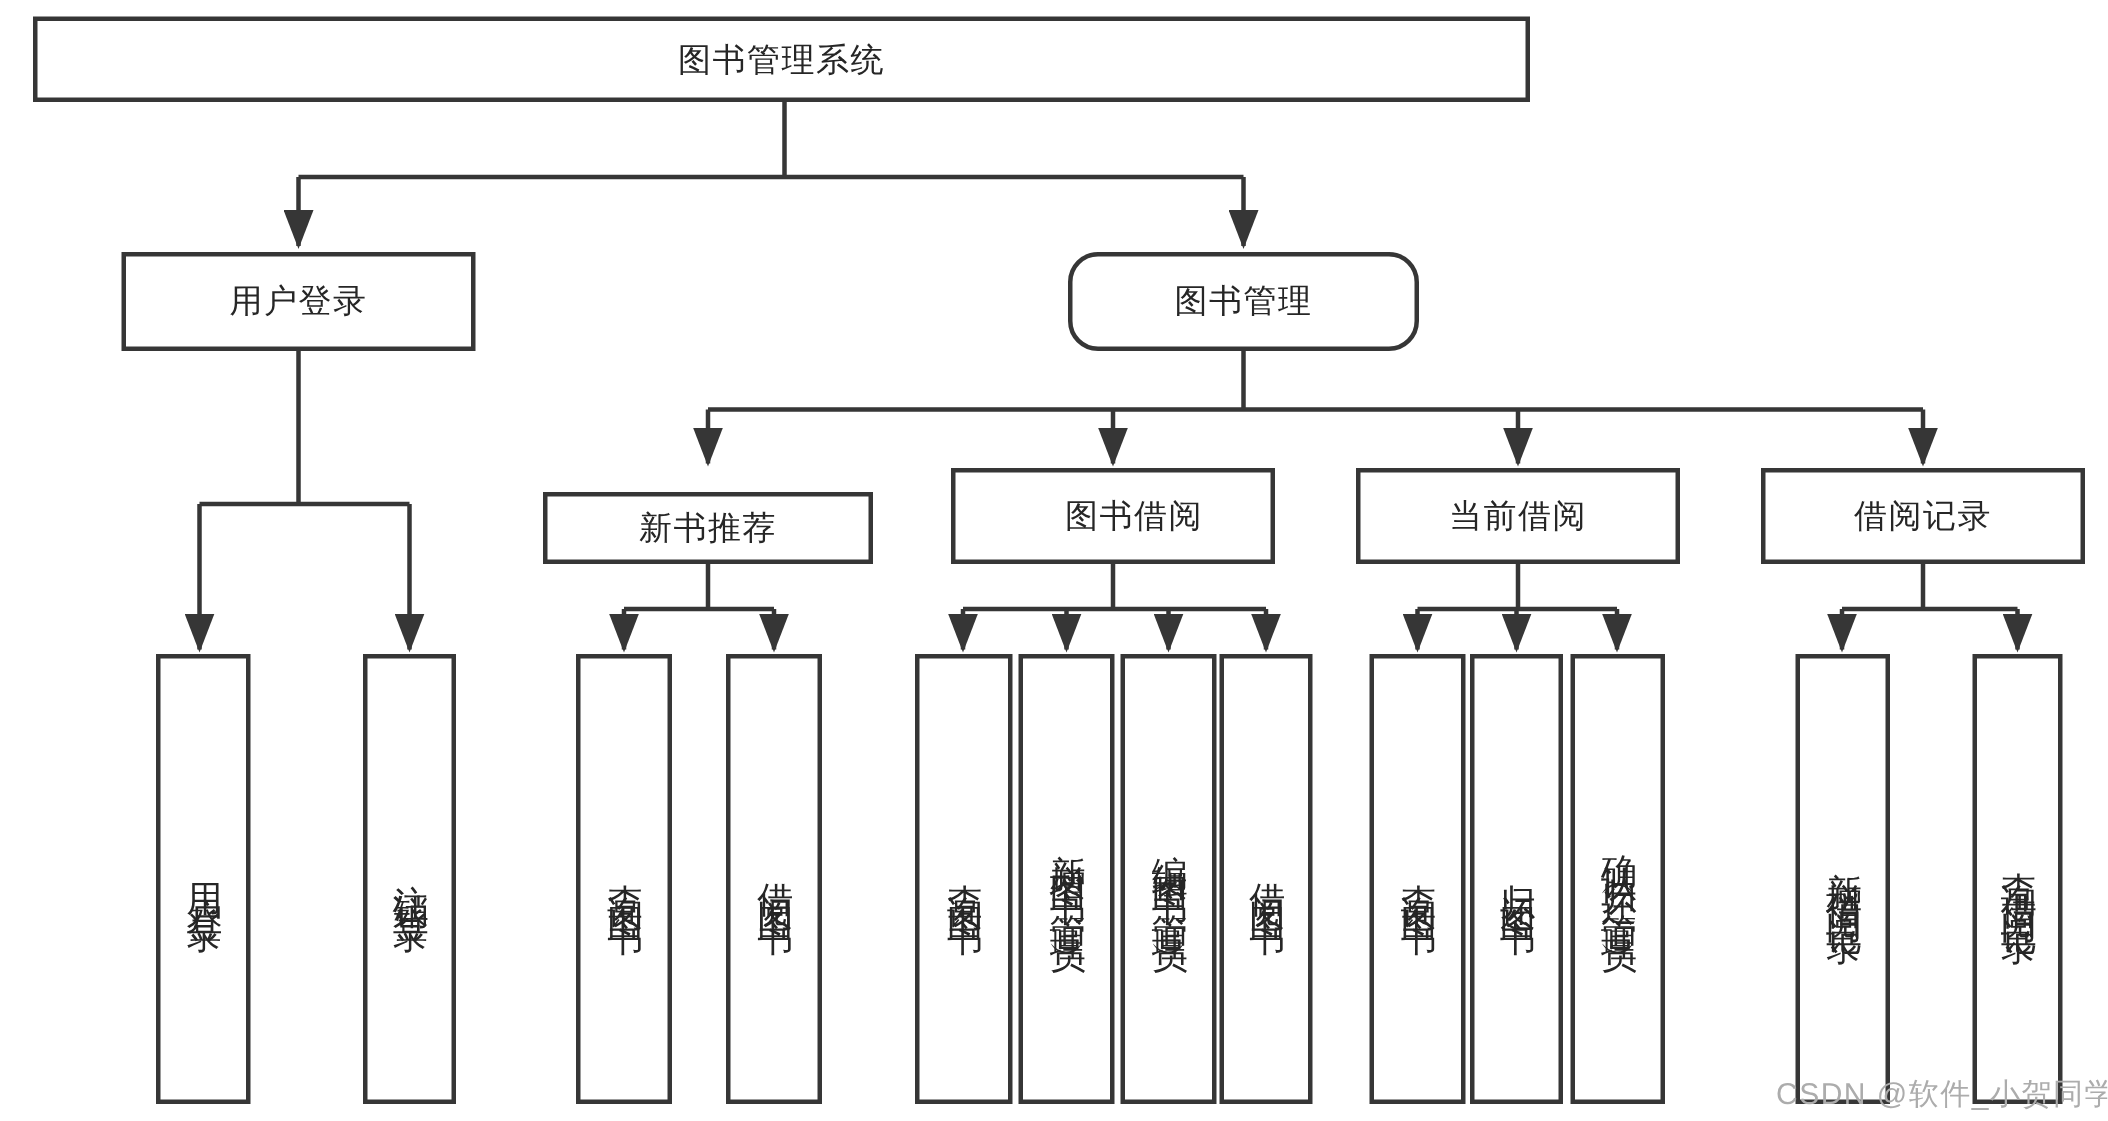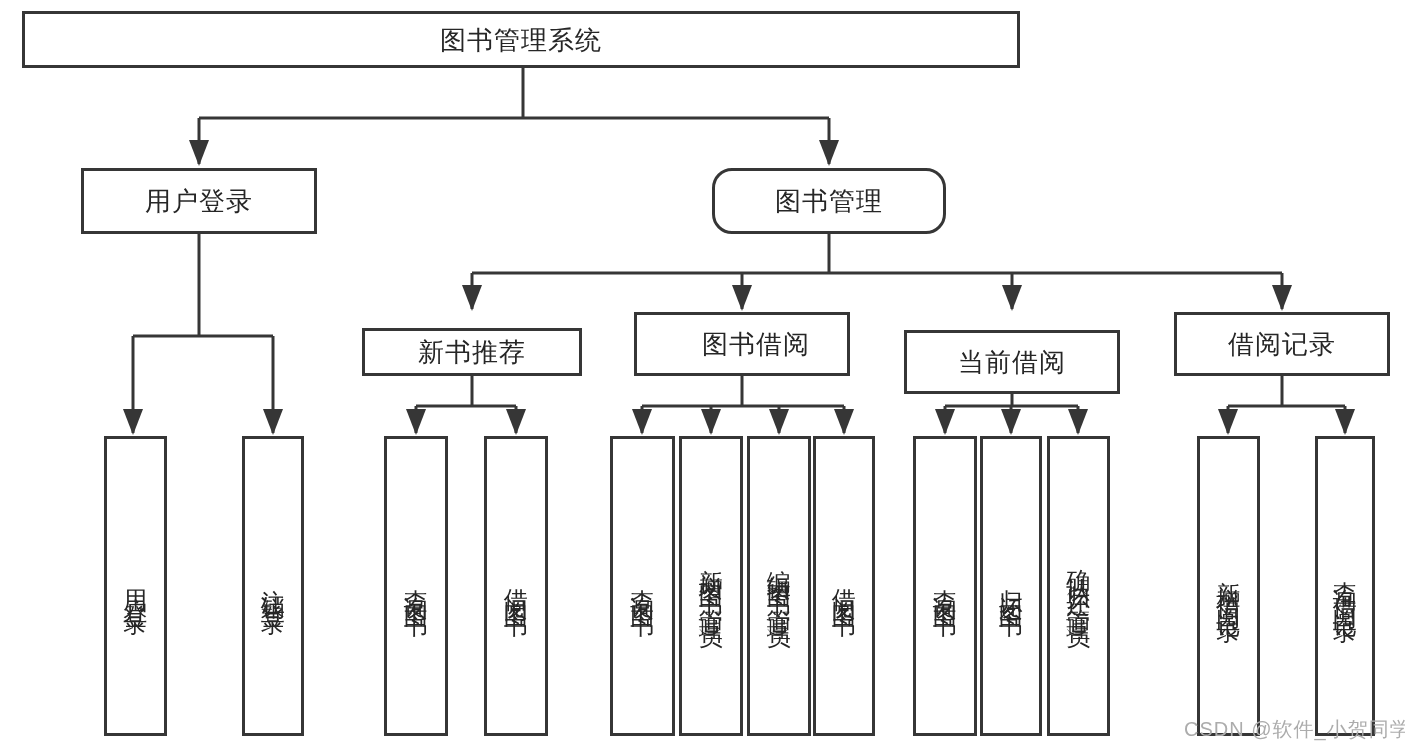--- a/index.html
+++ b/index.html
@@ -15,21 +15,21 @@
     position:absolute;
     box-sizing:border-box;
     border:3px solid #363636;
     background:#ffffff;
     display:flex;
     align-items:center;
     justify-content:center;
     color:#262626;
     z-index:2;
   }
-  .h-label{font-size:26px;letter-spacing:1px;line-height:1;}
+  .h-label{font-size:22px;letter-spacing:1px;line-height:1;}
   .v-box{
     writing-mode:vertical-lr;
     text-orientation:mixed;
     font-size:24px;
     letter-spacing:8px;
     line-height:1.15;
   }
   .watermark{
     position:absolute;
     left:1184px;top:716px;
@@ -88,21 +88,21 @@
     </g>
   </svg>
 
   <div class="box h-label" style="left:22px;top:11px;width:998px;height:57px;">图书管理系统</div>
 
   <div class="box h-label" style="left:81px;top:168px;width:236px;height:66px;">用户登录</div>
   <div class="box h-label" style="left:712px;top:168px;width:234px;height:66px;border-radius:20px;">图书管理</div>
 
   <div class="box h-label" style="left:362px;top:328px;width:220px;height:48px;">新书推荐</div>
   <div class="box h-label" style="left:634px;top:312px;width:216px;height:64px;padding-left:28px;">图书借阅</div>
-  <div class="box h-label" style="left:904px;top:312px;width:216px;height:64px;margin-top:18px;">当前借阅</div>
+  <div class="box h-label" style="left:904px;top:312px;width:216px;height:64px;">当前借阅</div>
   <div class="box h-label" style="left:1174px;top:312px;width:216px;height:64px;">借阅记录</div>
 
   <div class="box v-box" style="left:104px;top:436px;width:63px;height:300px;">用户登录</div>
   <div class="box v-box" style="left:242px;top:436px;width:62px;height:300px;">注销登录</div>
 
   <div class="box v-box" style="left:384px;top:436px;width:64px;height:300px;">查询图书</div>
   <div class="box v-box" style="left:484px;top:436px;width:64px;height:300px;">借阅图书</div>
 
   <div class="box v-box" style="left:610px;top:436px;width:65px;height:300px;">查询图书</div>
   <div class="box v-box" style="left:679px;top:436px;width:64px;height:300px;">新增图书（管理员）</div>

